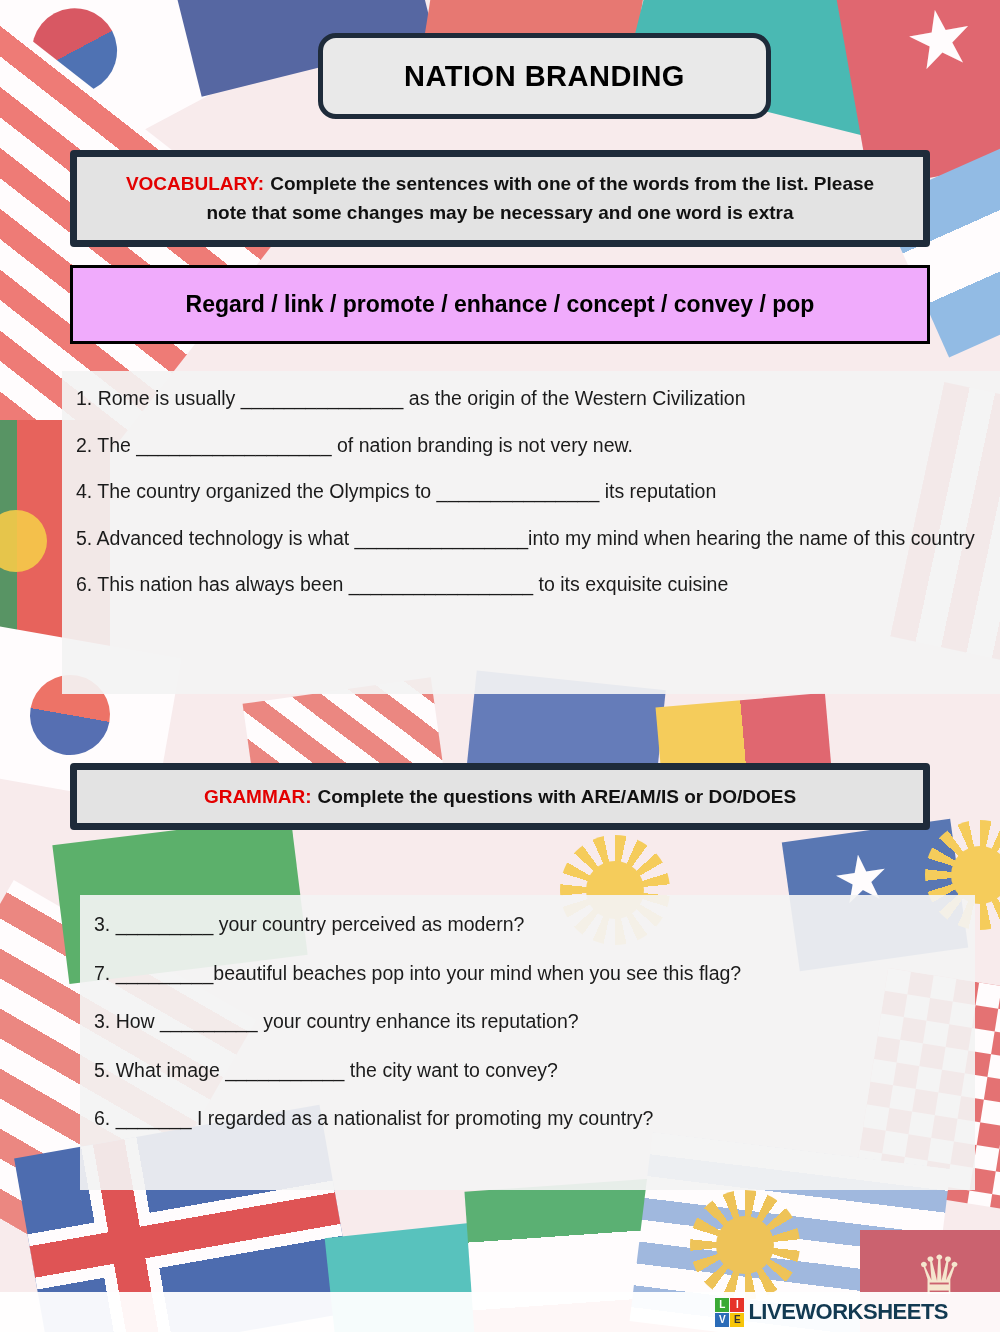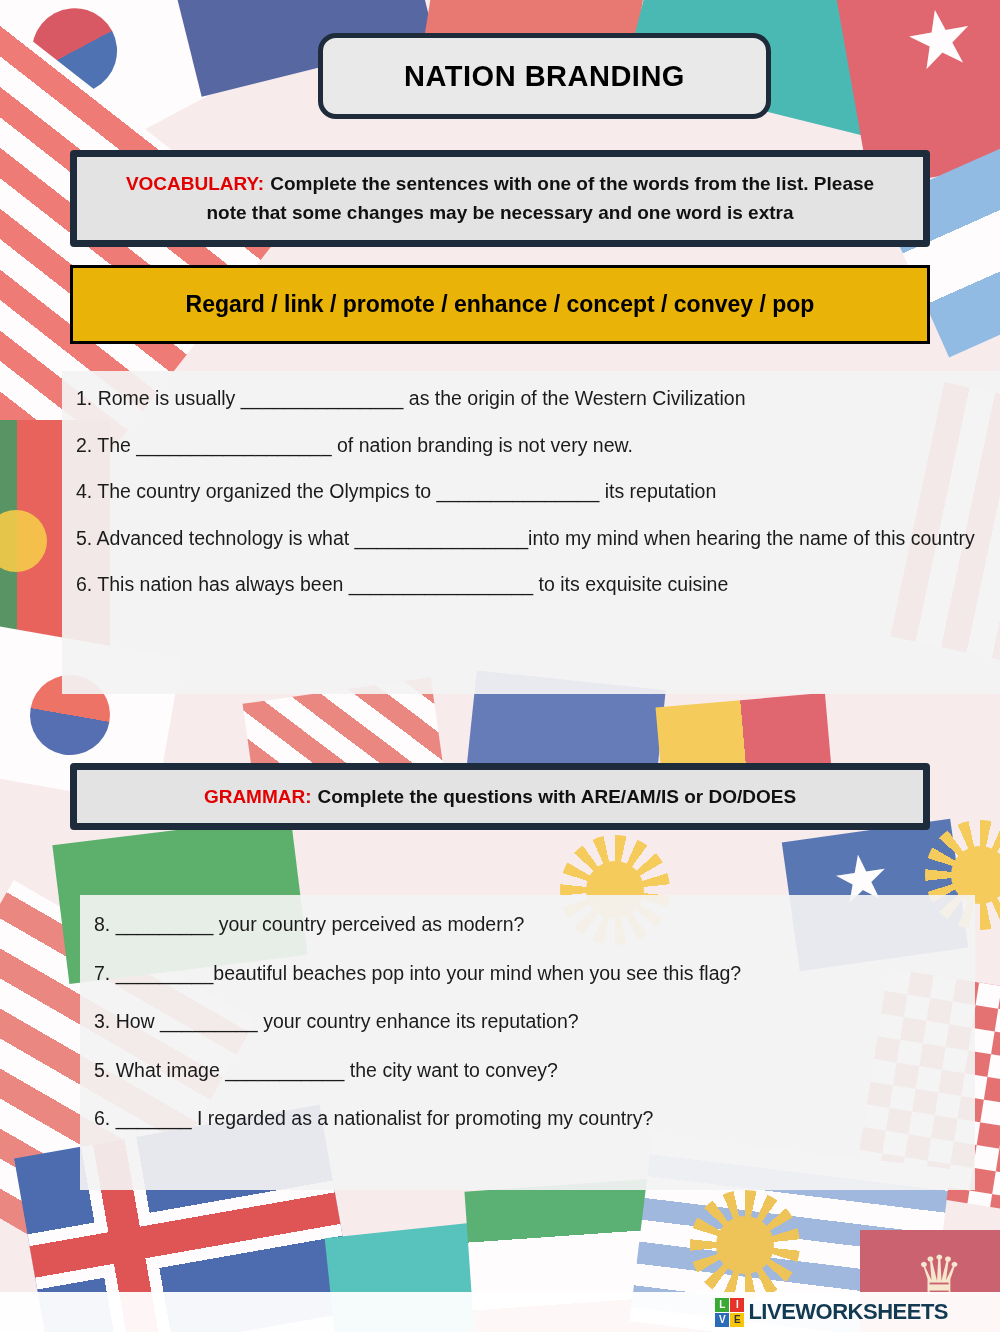--- a/index.html
+++ b/index.html
@@ -72,21 +72,21 @@
   .title-box span{font-size:29px;font-weight:bold;letter-spacing:.5px;color:#000;}
 
   .head{position:absolute;left:70px;width:860px;box-sizing:border-box;background:#e3e3e3;
         border:7px solid #1e2b3a;border-radius:4px;text-align:center;
         font-size:19px;font-weight:bold;line-height:1.55;color:#111;}
   .vocab-head{top:150px;padding:12px 28px;}
   .grammar-head{top:763px;padding:12px 28px;}
   .head .label{color:#e30000;margin-right:6px;}
 
   .word-list{position:absolute;left:70px;top:265px;width:860px;height:79px;box-sizing:border-box;
-             background:#eab308;border:3px solid #000;
+             background:#f0abfc;border:3px solid #000;
              display:flex;align-items:center;justify-content:center;}
   .word-list span{font-size:23px;font-weight:bold;color:#000;}
 
   .ex-box{position:absolute;box-sizing:border-box;background:rgba(243,243,243,0.92);
           font-size:19.5px;color:#1b1b1b;}
   .vocab-box{left:62px;top:371px;width:978px;height:323px;padding:12px 16px 8px 14px;}
   .grammar-box{left:80px;top:895px;width:895px;height:295px;padding:14px 16px 8px 14px;}
   .ex-box p{margin:0 0 15px 0;line-height:1.62;}
   .grammar-box p{margin:0 0 17px 0;}
 
@@ -154,21 +154,21 @@
     <p class="sentence">4. The country organized the Olympics to _______________ its reputation</p>
     <p class="sentence">5.  Advanced technology is what ________________into my mind when hearing the name of this country</p>
     <p class="sentence">6. This nation has always been _________________ to its exquisite cuisine</p>
   </div>
 
   <div class="head grammar-head">
     <span class="label">GRAMMAR:</span><span>Complete the questions with ARE/AM/IS or DO/DOES</span>
   </div>
 
   <div class="ex-box grammar-box">
-    <p class="sentence">8. _________ your country perceived as modern?</p>
+    <p class="sentence">3. _________ your country perceived as modern?</p>
     <p class="sentence">7. _________beautiful beaches pop into your mind when you see this flag?</p>
     <p class="sentence">3. How _________ your country enhance its reputation?</p>
     <p class="sentence">5. What image ___________ the city want to convey?</p>
     <p class="sentence">6. _______ I regarded as a nationalist for promoting my country?</p>
   </div>
 
   <div class="footer">
     <div class="lw">
       <div class="lw-grid">
         <span class="g0">L</span>

